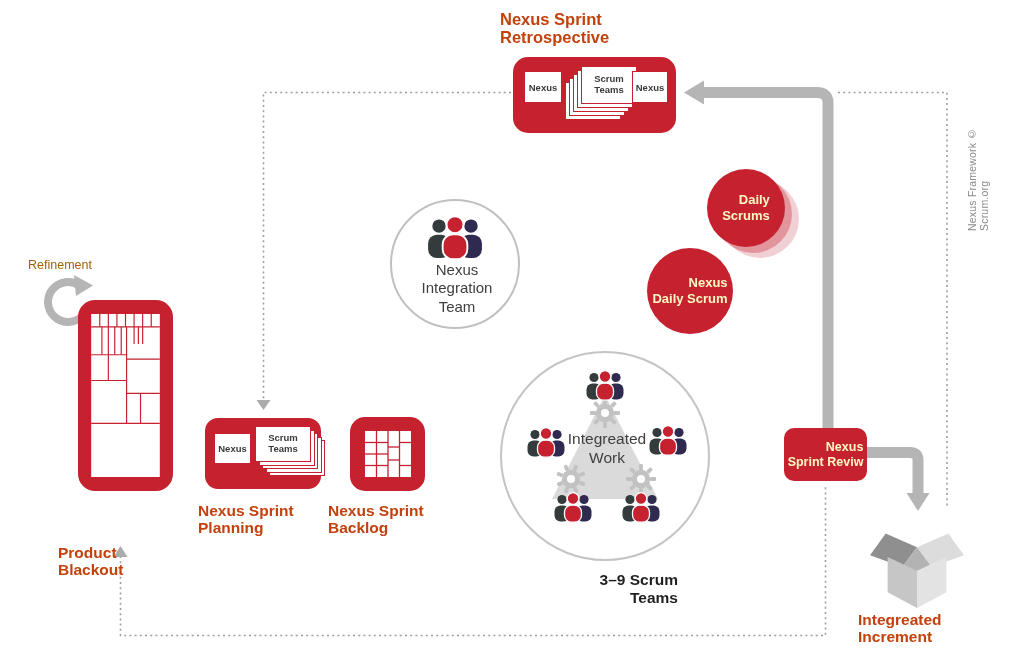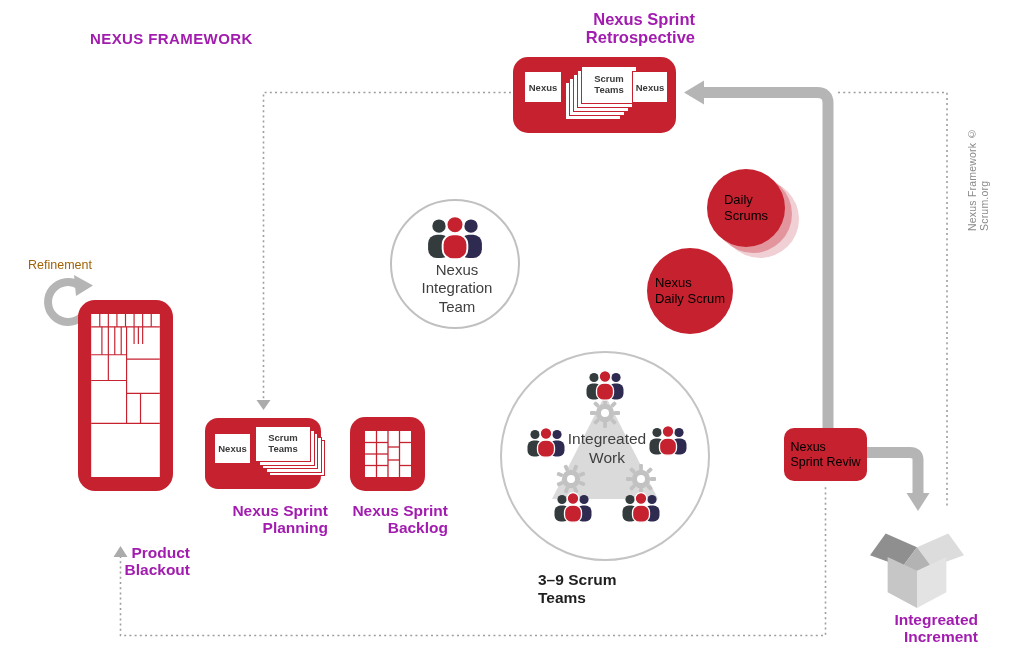--- a/index.html
+++ b/index.html
@@ -2,24 +2,24 @@
 <html><head>
 <meta charset="utf-8">
 <style>
   html,body{margin:0;padding:0;background:#ffffff;}
   #canvas{
     position:relative;width:1024px;height:663px;background:#ffffff;overflow:hidden;
     font-family:"Liberation Sans",sans-serif;
   }
   .abs{position:absolute;}
   .ml{white-space:pre-line;}
-  .red-label{color:#a21caf;font-weight:bold;text-align:right;line-height:1.12;}
-  .dark-label{color:#1F1F1F;font-weight:bold;text-align:left;line-height:1.15;}
+  .red-label{color:#c2410c;font-weight:bold;text-align:left;line-height:1.12;}
+  .dark-label{color:#1F1F1F;font-weight:bold;text-align:right;line-height:1.15;}
   .gray-label{color:#3F3F3F;text-align:center;line-height:1.22;}
-  .white-label{color:#000000;font-weight:normal;text-align:left;line-height:1.2;}
+  .white-label{color:#fef9c3;font-weight:bold;text-align:right;line-height:1.2;}
   .red-box{background:#C5212F;border-radius:13px;}
   .circle{border-radius:50%;}
   .card{
     position:absolute;background:#ffffff;border:1.5px solid #C5212F;
     display:flex;align-items:center;justify-content:center;
     color:#3A3A3A;font-weight:bold;text-align:center;
   }
   #connectors{position:absolute;left:0;top:0;z-index:1;pointer-events:none;}
   .node{z-index:2;}
   #credit{
@@ -42,21 +42,20 @@
     <path d="M 120.5 556 L 120.5 635.5 L 825.5 635.5 L 825.5 485" fill="none" stroke="#9E9E9E" stroke-width="1.6" stroke-dasharray="2 3.2"></path>
     <polygon points="113.5,557 127.5,557 120.5,546" fill="#ABABAB"></polygon>
 
     <path d="M 828 430 L 828 103 Q 828 92.5 817 92.5 L 703 92.5" fill="none" stroke="#B5B5B5" stroke-width="11" stroke-linejoin="round"></path>
     <polygon points="704,80.5 704,104.5 684,92.5" fill="#B5B5B5"></polygon>
 
     <path d="M 866 452.5 L 910 452.5 Q 918 452.5 918 460 L 918 493" fill="none" stroke="#B5B5B5" stroke-width="11" stroke-linejoin="round"></path>
     <polygon points="906.5,493 929.5,493 918,511" fill="#B5B5B5"></polygon>
   </svg>
 
-  <div class="abs node red-label" style="left:90px;top:31px;font-size:15px;letter-spacing:.4px;">NEXUS FRAMEWORK</div>
 
   <div id="credit" class="abs node" style="left:966px;top:86px;height:145px;">Nexus Framework © Scrum.org</div>
 
   <div class="abs node" style="left:28px;top:258px;font-size:12.5px;color:#a16207;">Refinement</div>
   <svg class="abs node" style="left:40px;top:272px;" width="60" height="56" viewBox="0 0 60 56">
     <path d="M 40.9 45.3 A 20 20 0 1 1 39.5 13.6" fill="none" stroke="#B5B5B5" stroke-width="8"></path>
     <polygon points="34,3 53,13.5 36,24" fill="#B5B5B5"></polygon>
   </svg>
 
   <div class="abs node red-box" style="left:78px;top:300px;width:95px;height:191px;border-radius:17px;">

